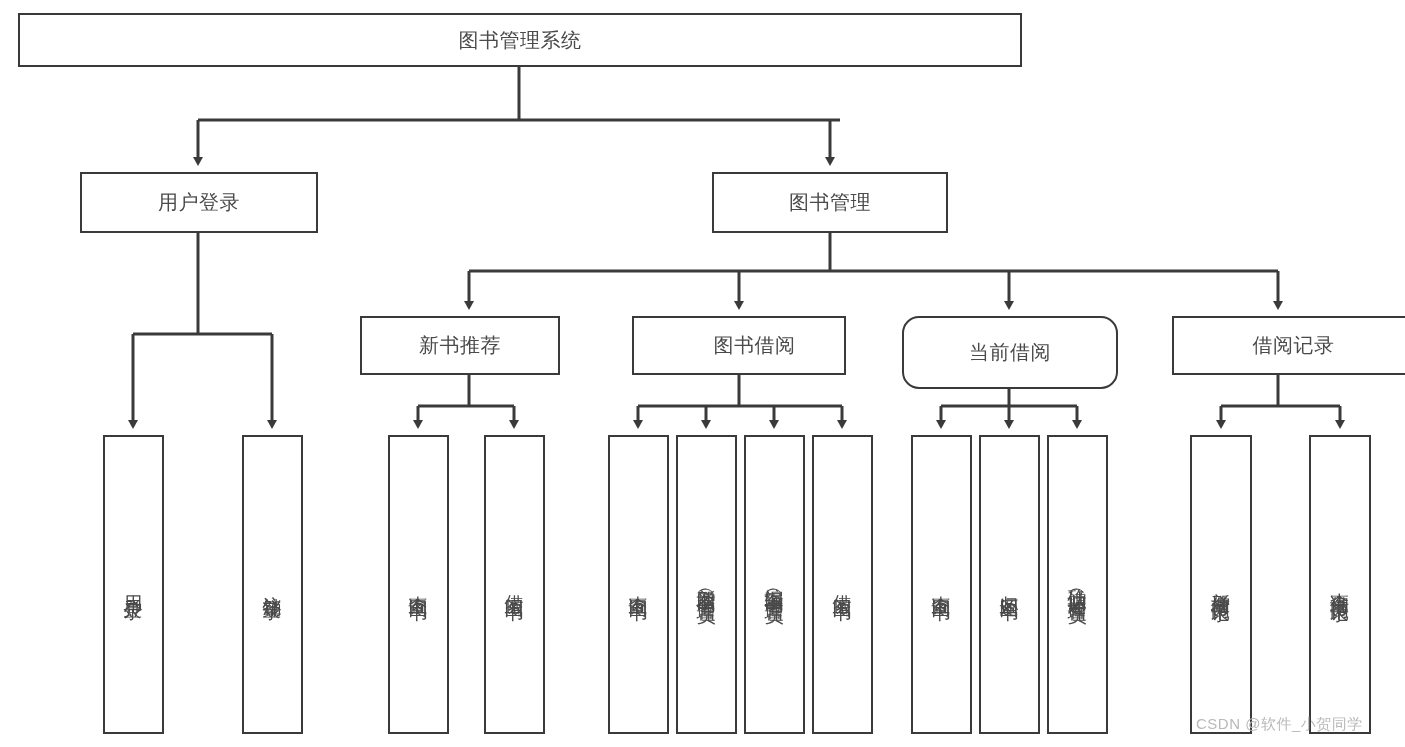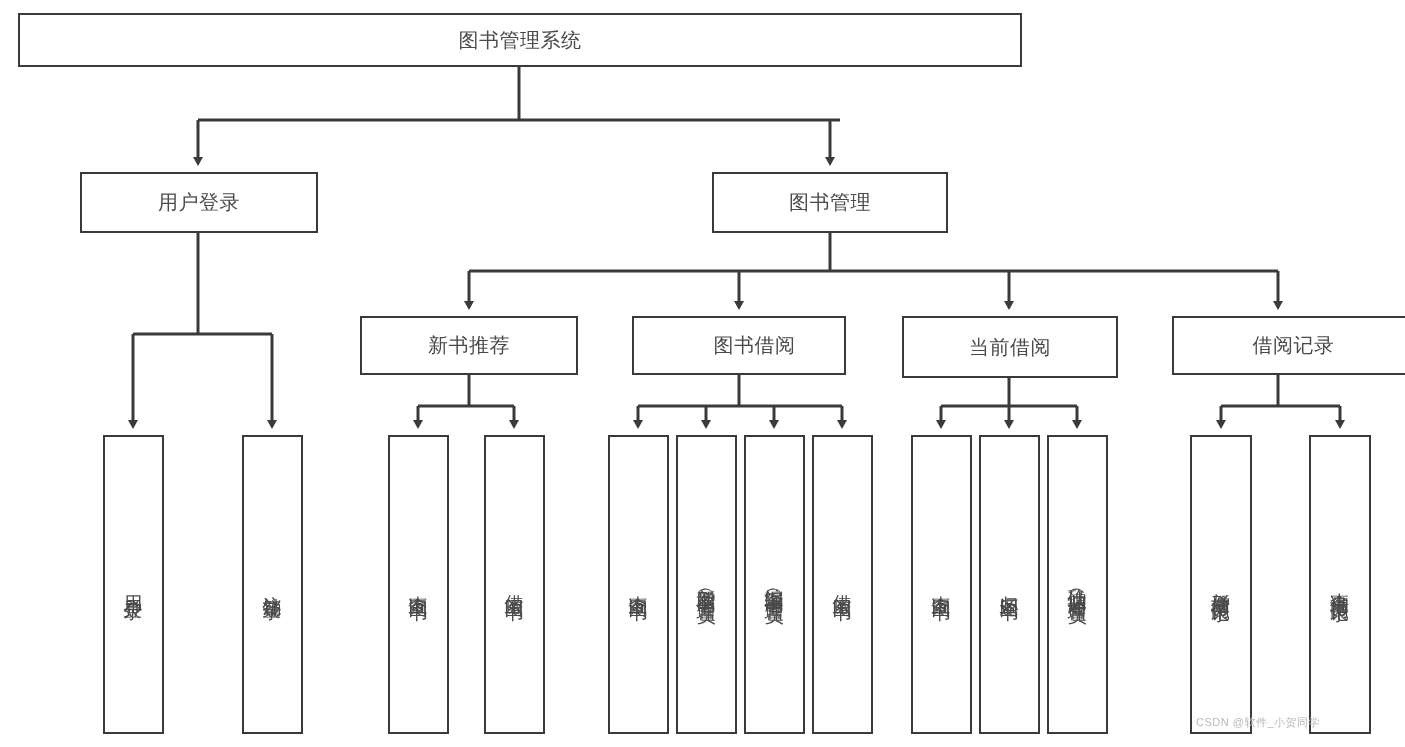--- a/index.html
+++ b/index.html
@@ -52,21 +52,21 @@
     writing-mode: vertical-rl;
     text-orientation: upright;
     font-size: 19px;
     letter-spacing: 2.5px;
     line-height: 1;
     white-space: nowrap;
     max-height: 280px;
   }
   .watermark {
     position: absolute;
-    font-size: 11px;
+    font-size: 15px;
     color: #b9b9b9;
     white-space: nowrap;
     z-index: 6;
     letter-spacing: 0.5px;
   }
 </style>
 </head>
 <body>
 
 <div id="canvas">
@@ -126,27 +126,27 @@
     <span class="node-label">图书管理系统</span>
   </div>
 
   <div class="node" style="left:80px; top:172px; width:238px; height:61px;">
     <span class="node-label">用户登录</span>
   </div>
   <div class="node" style="left:712px; top:172px; width:236px; height:61px;">
     <span class="node-label">图书管理</span>
   </div>
 
-  <div class="node" style="left:360px; top:316px; width:218px; height:59px;">
+  <div class="node" style="left:360px; top:316px; width:200px; height:59px;">
     <span class="node-label">新书推荐</span>
   </div>
   <div class="node" style="left:632px; top:316px; width:214px; height:59px;padding-left:31px;">
     <span class="node-label">图书借阅</span>
   </div>
-  <div class="node" style="left:902px; top:316px; width:216px; height:62px;">
+  <div class="node" style="left:902px; top:316px; width:216px; height:73px;border-radius:17px;">
     <span class="node-label">当前借阅</span>
   </div>
   <div class="node" style="left:1172px; top:316px; width:243px; height:59px;">
     <span class="node-label">借阅记录</span>
   </div>
 
   <div class="node vertical" style="left:103px; top:435px; width:61px; height:299px;">
     <span class="node-label">用户登录</span>
   </div>
   <div class="node vertical" style="left:242px; top:435px; width:61px; height:299px;">

